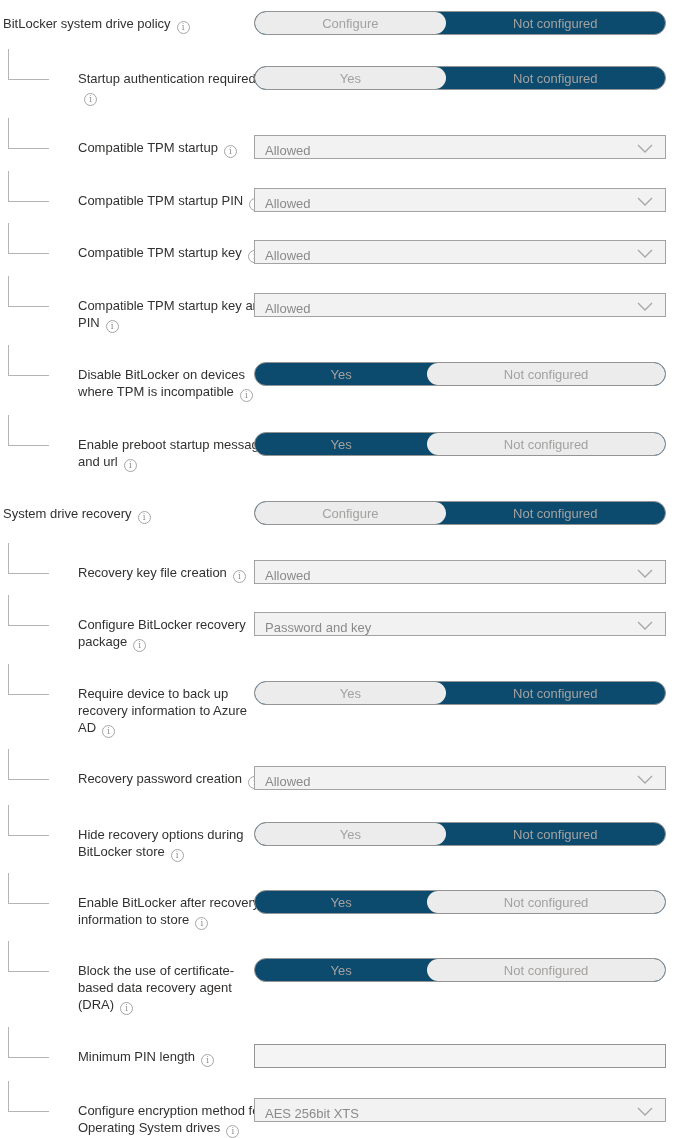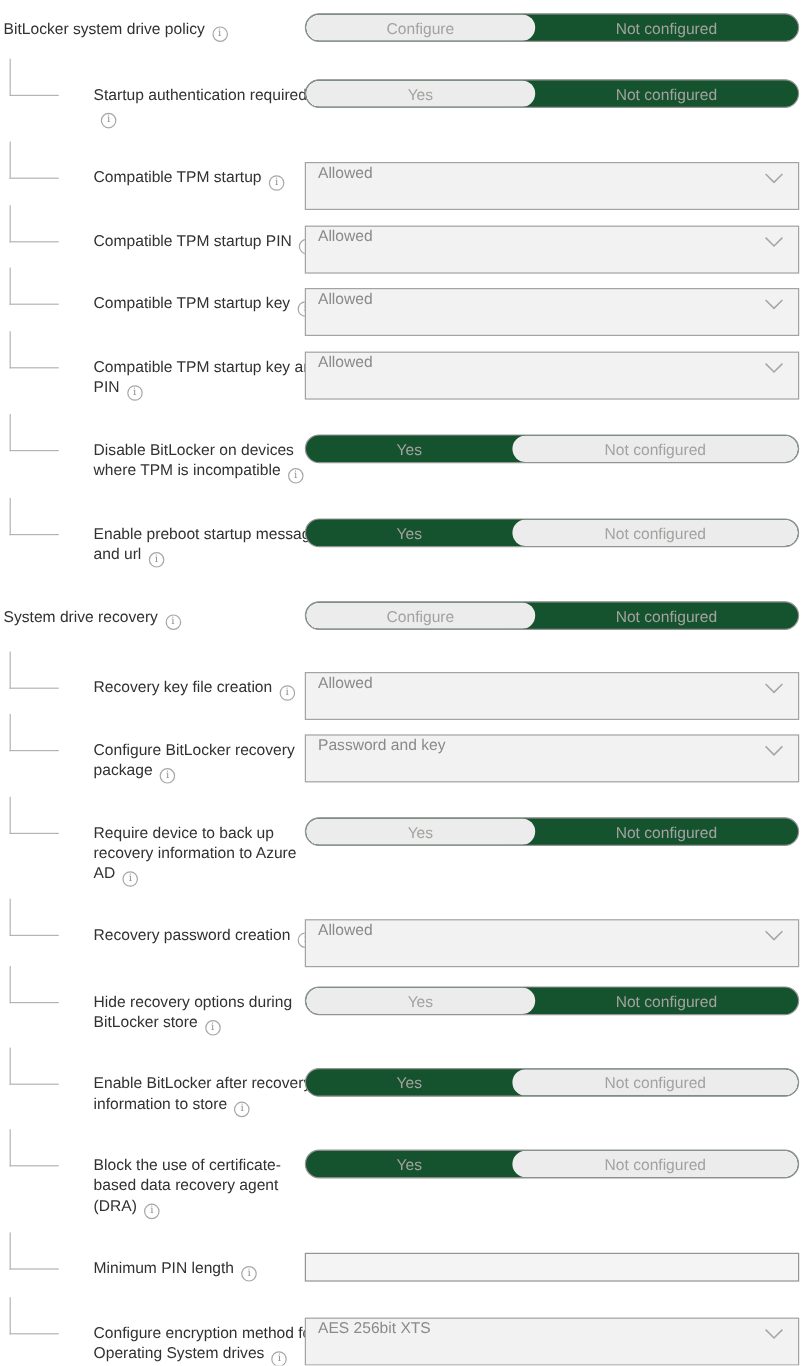--- a/index.html
+++ b/index.html
@@ -27,34 +27,34 @@
     border:1px solid #a6a6a6;border-radius:50%;
     box-sizing:border-box;
     color:#8f8f8f;font-size:8.5px;line-height:11px;text-align:center;
     vertical-align:-2px;cursor:pointer;
     font-family:"DejaVu Serif",serif;
   }
   
   .toggle{
     position:absolute;left:254px;top:0;width:412px;height:24px;
     box-sizing:border-box;border:1px solid #949494;border-radius:12px;
-    background:#14532d;display:flex;overflow:hidden;
+    background:#0c4a6e;display:flex;overflow:hidden;
   }
   .toggle .opt{
     height:100%;border:none;margin:0;padding:0;background:transparent;
     font-family:inherit;font-size:13px;color:#a4a2a0;
     display:flex;align-items:center;justify-content:center;
     border-radius:11px;cursor:pointer;
   }
   .toggle .opt.sel{background:#ececec;}
   
   .dropdown{
-    position:absolute;left:254px;top:0;width:412px;height:40px;
+    position:absolute;left:254px;top:0;width:412px;height:24px;
     box-sizing:border-box;background:#f2f2f2;border:1px solid #a3a3a3;
-    display:flex;align-items:flex-start;padding:0 32px 0 10px;
+    display:flex;align-items:flex-end;padding:0 32px 0 10px;
     font-size:13px;color:#8a8a8a;cursor:pointer;
   }
   .chevron{position:absolute;right:12px;top:8px;line-height:0;}
   
   .textbox{
     position:absolute;left:254px;top:0;width:412px;height:24px;
     box-sizing:border-box;background:#f4f4f4;border:1px solid #949494;
     font-family:inherit;font-size:13px;color:#323130;padding:0 10px;
   }
 </style>

